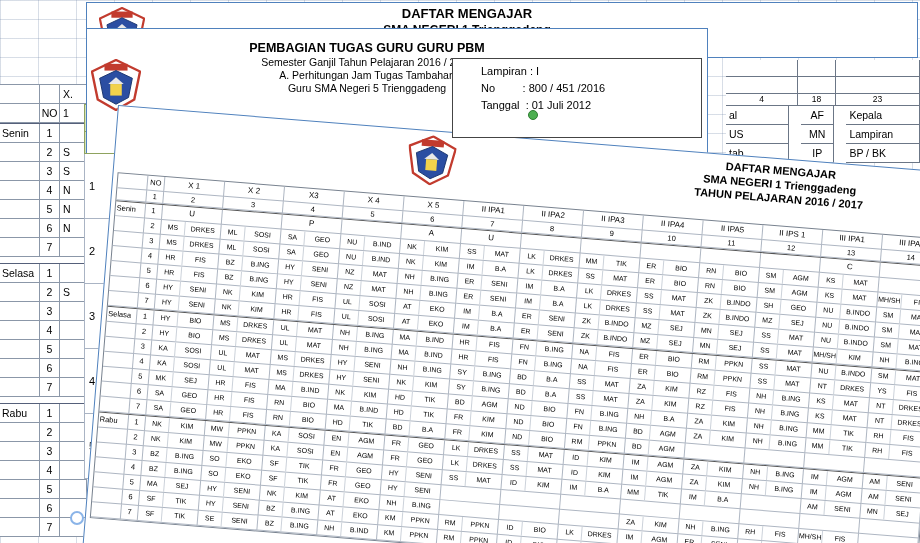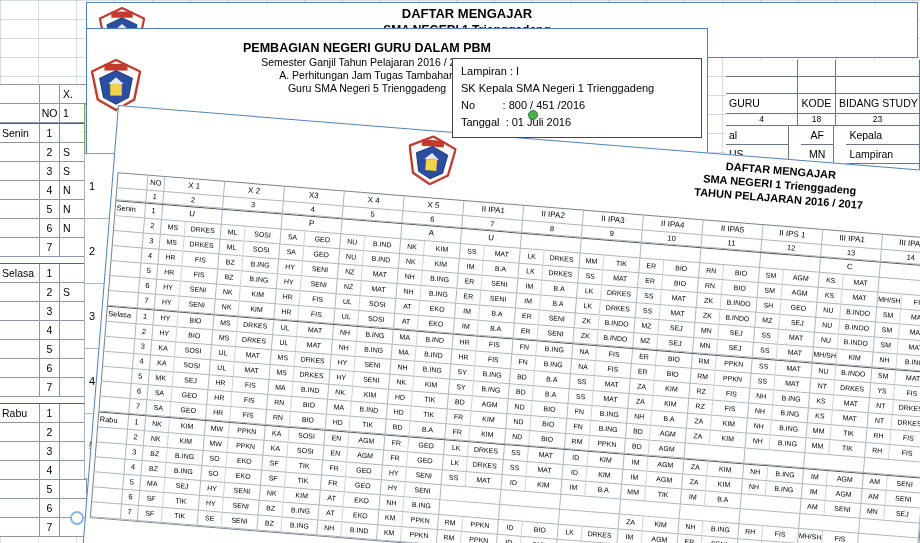--- a/index.html
+++ b/index.html
@@ -56,21 +56,21 @@
   .no-col{position:absolute;left:84px;top:104px;width:44px;z-index:9;font-size:11px;}
   .nc-head{height:28px;line-height:27px;text-align:center;background:#d6e3bc;
            border:1px solid #8fa35f;box-sizing:border-box;}
   .nc-sub{height:22px;line-height:21px;border-top:none;}
   .nc-cell{height:65px;background:#fff;border:1px solid #aab4c4;border-top:none;box-sizing:border-box;
            display:flex;align-items:center;padding-left:4px;}
 
   
   .ref-box{position:absolute;left:452px;top:58px;width:250px;height:80px;background:#fff;
            border:1px solid #444;z-index:25;font-size:11px;padding:4px 8px;box-sizing:border-box;}
-  .ref-box div{line-height:17px;white-space:pre;}
+  .ref-box div{line-height:17px;white-space:pre;margin-left:20px;}
 
   
   .rot-sheet{position:absolute;left:118px;top:105px;width:872px;height:440px;background:#fff;
              border:1px solid #4f81bd;transform:rotate(4.6deg);transform-origin:0 0;z-index:20;}
   .rot-sheet .titles{position:absolute;left:540px;top:4px;width:250px;text-align:center;font-weight:bold;
                      font-size:11px;line-height:14px;}
   .timetable{position:absolute;left:4px;top:66px;border:1px solid #78828f;}
   .tt-row{display:flex;height:15px;}
   .tt-h2{height:12px;}
   .tt-row>div{border-right:1px solid #aeb6c2;border-bottom:1px solid #aeb6c2;box-sizing:border-box;
@@ -223,25 +223,20 @@
   <div class="right-frag">
       <div class="rt-row rt-blank">
         <div class="rt-g"></div>
         <div class="rt-k"></div>
         <div class="rt-b"></div>
       </div>
       <div class="rt-row rt-blank">
         <div class="rt-g"></div>
         <div class="rt-k"></div>
         <div class="rt-b"></div>
-      </div>
-      <div class="rt-row rt-head">
-        <div class="rt-g">GURU</div>
-        <div class="rt-k">KODE</div>
-        <div class="rt-b">BIDANG STUDY</div>
       </div>
       <div class="rt-row rt-nums">
         <div class="rt-g">4</div>
         <div class="rt-k">18</div>
         <div class="rt-b">23</div>
       </div>
       <div class="rt-row rt-data">
         <div class="rt-g">al</div>
         <div class="rt-k">AF</div>
         <div class="rt-b">Kepala</div>
@@ -279,42 +274,41 @@
     <div class="logo" style="left:4px;top:30px;width:50px;height:52px;">
       <svg viewBox="0 0 52 54">
         <path d="M26 1 L51 13 L45 42 L26 53 L7 42 L1 13 Z" fill="#ffffff" stroke="#c23b2e" stroke-width="2.5"></path>
         <rect x="14" y="5" width="24" height="7" fill="#c23b2e"></rect>
         <path d="M26 12 L43 20 L39 40 L26 47 L13 40 L9 20 Z" fill="#2b4ea2" stroke="#1a356e" stroke-width="1"></path>
         <path d="M18 26 L26 19 L34 26 Z" fill="#e8e8e8"></path>
         <rect x="20" y="26" width="12" height="12" fill="#f2d24b"></rect>
       </svg>
     </div>
     <div class="titles">
-      <div class="t1">PEMBAGIAN NEGERI GURU DALAM PBM</div>
+      <div class="t1">PEMBAGIAN TUGAS GURU GURU PBM</div>
       <div class="t2">Semester Ganjil Tahun Pelajaran 2016 / 2017</div>
       <div class="t3">A. Perhitungan Jam Tugas Tambahan</div>
       <div class="t4">Guru SMA Negeri 5 Trienggadeng</div>
     </div>
   </div>
 
   <div class="no-col">
       <div class="nc-head">No</div>
       <div class="nc-head nc-sub">1</div>
       <div class="nc-cell">1</div>
       <div class="nc-cell">2</div>
       <div class="nc-cell">3</div>
       <div class="nc-cell">4</div>
       <div class="nc-cell">5</div>
     </div>
 
   <div class="ref-box">
     <div>Lampiran : I</div>
-    <div>SK Kepala SMA Negeri 1 Trienggadeng</div>
     <div>No         : 800 / 451 /2016</div>
-    <div>Tanggal  : 01 Juli 2016</div>
+    <div>Tanggal  : 01 Juli 2012</div>
   </div>
 
   <div class="rot-sheet">
     <div class="logo" style="left:292px;top:4px;width:48px;height:50px;">
       <svg viewBox="0 0 52 54">
         <path d="M26 1 L51 13 L45 42 L26 53 L7 42 L1 13 Z" fill="#ffffff" stroke="#c23b2e" stroke-width="2.5"></path>
         <rect x="14" y="5" width="24" height="7" fill="#c23b2e"></rect>
         <path d="M26 12 L43 20 L39 40 L26 47 L13 40 L9 20 Z" fill="#2b4ea2" stroke="#1a356e" stroke-width="1"></path>
         <path d="M18 26 L26 19 L34 26 Z" fill="#e8e8e8"></path>
         <rect x="20" y="26" width="12" height="12" fill="#f2d24b"></rect>

